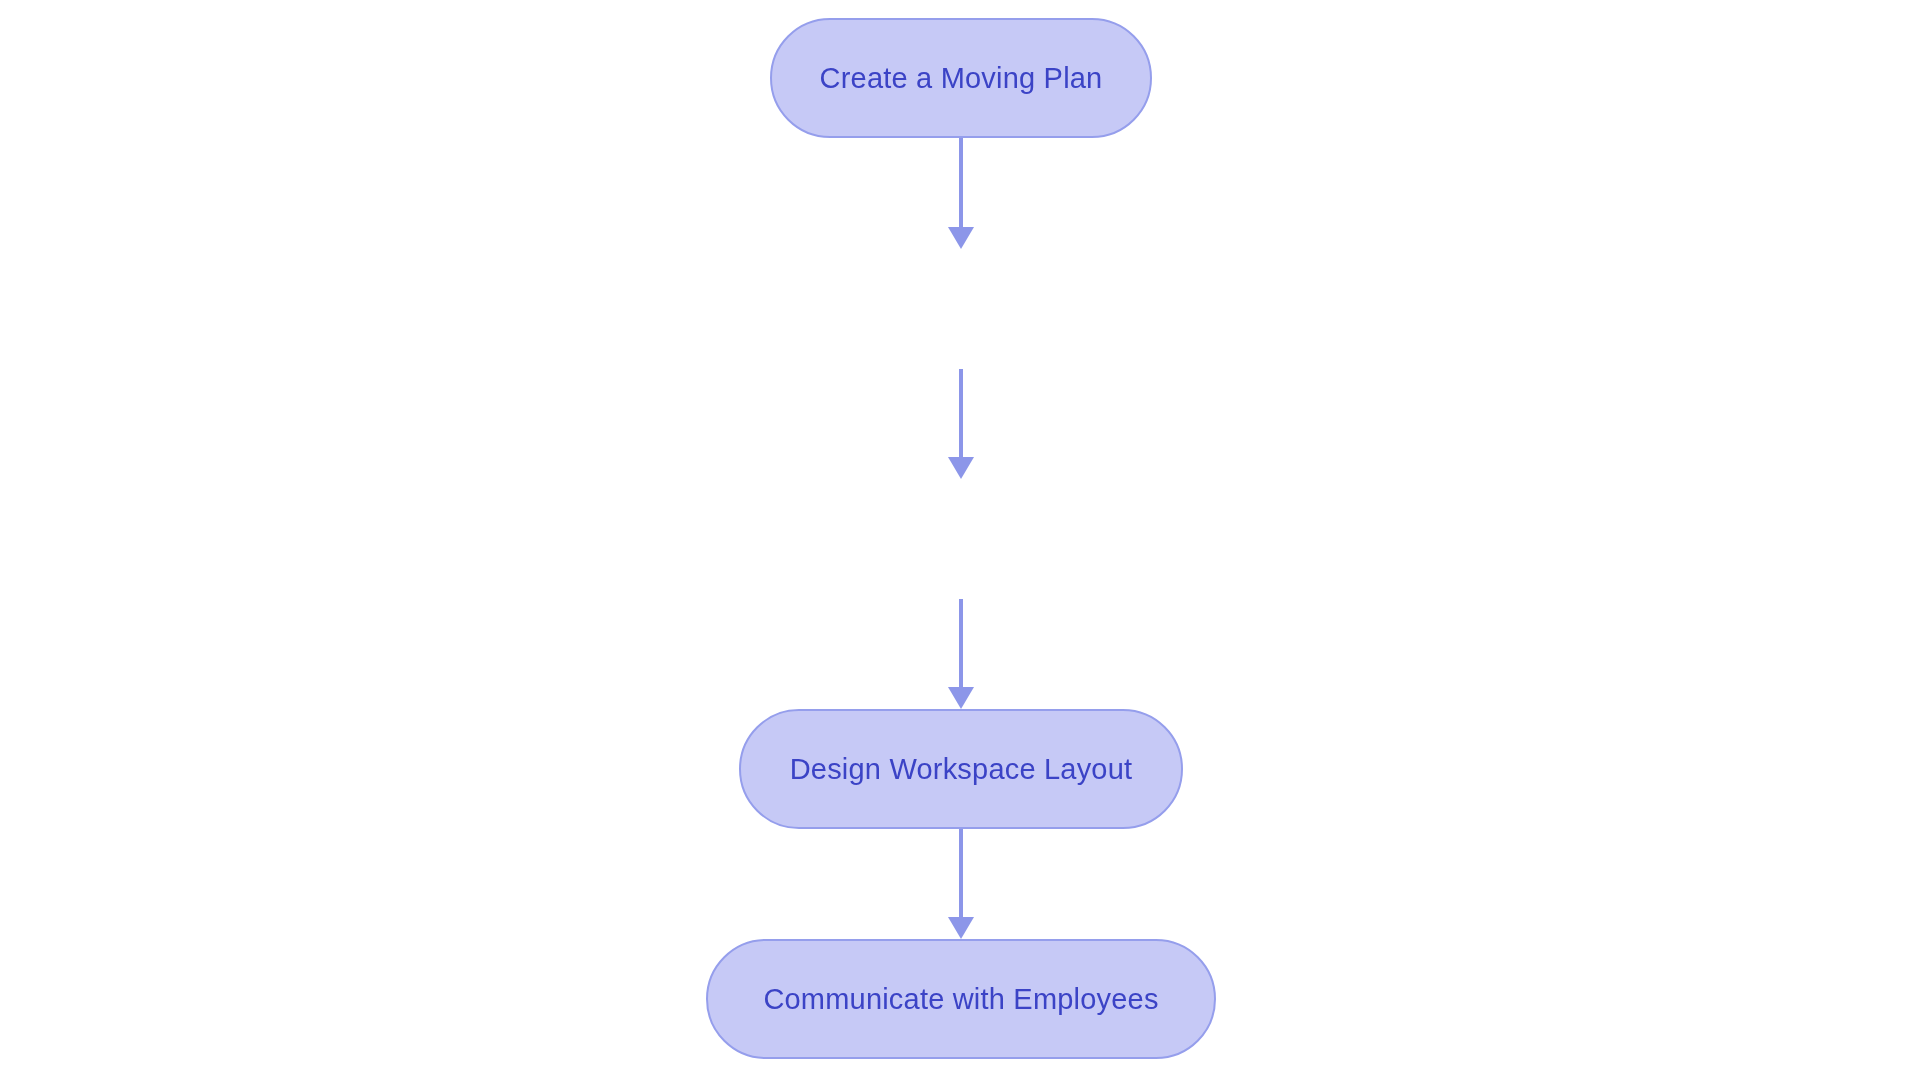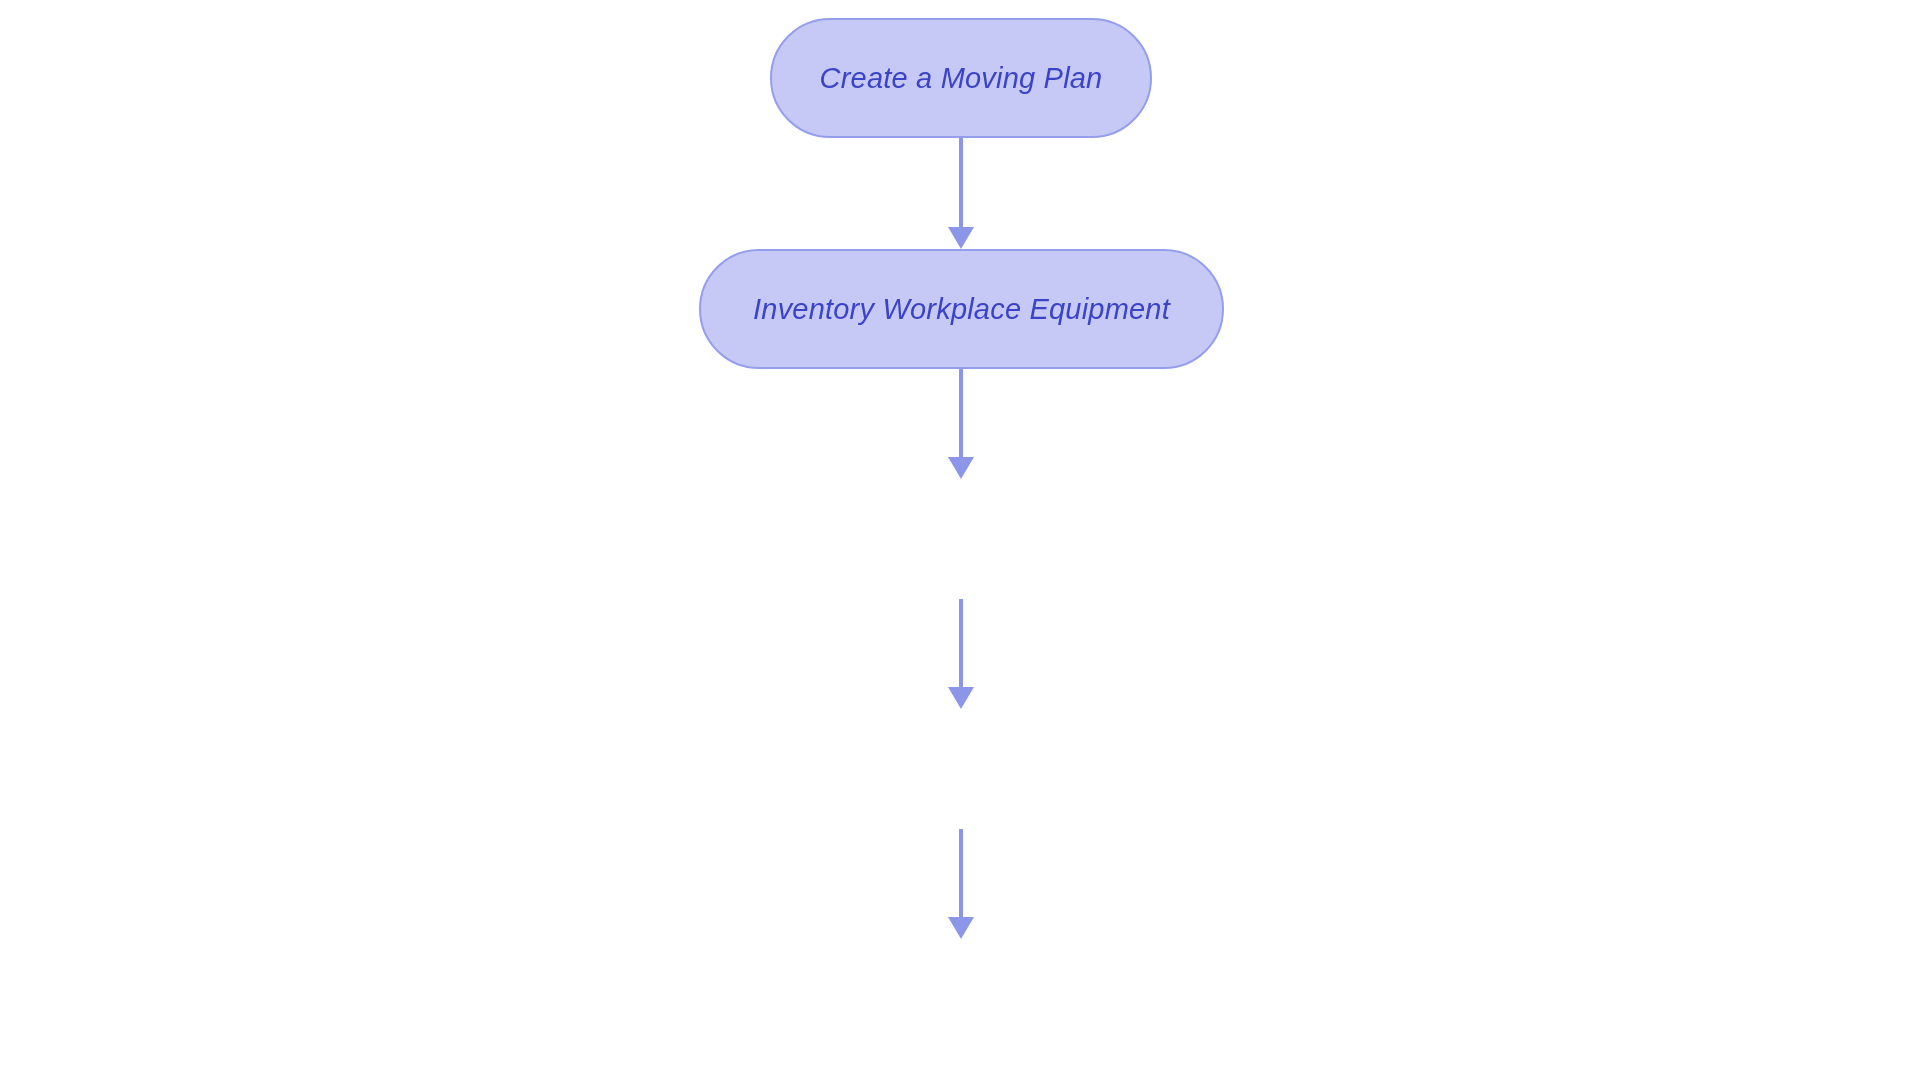--- a/index.html
+++ b/index.html
@@ -10,21 +10,20 @@
     background: var(--background, #ffffff);
     overflow: hidden;
     font-family: "Liberation Sans", sans-serif;
   }
 
   .canvas {
     position: relative;
     width: 1536px;
     height: 1083px;
     background: var(--background, #ffffff);
-    font-style: italic;
   }
 
   .flow-node {
     position: absolute;
     box-sizing: border-box;
     height: 120px;
     border-radius: 60px;
     background: var(--node-fill, #c6c9f6);
     border: 2px solid var(--node-border, #959eec);
     color: var(--node-text, #3b43c6);
@@ -84,35 +83,38 @@
 
   <div class="flow-node node-1">
     <span class="node-label">Create a Moving Plan</span>
   </div>
 
   <div class="flow-arrow arrow-1">
     <div class="arrow-line"></div>
     <div class="arrow-head"></div>
   </div>
 
-  <div class="flow-node node-2">
-    <span class="node-label">Inventory Workplace Equipment</span>
-  </div>
 
   <div class="flow-arrow arrow-2">
     <div class="arrow-line"></div>
     <div class="arrow-head"></div>
   </div>
 
 
   <div class="flow-arrow arrow-3">
     <div class="arrow-line"></div>
     <div class="arrow-head"></div>
   </div>
 
+  <div class="flow-node node-4">
+    <span class="node-label">Design Workspace Layout</span>
+  </div>
 
   <div class="flow-arrow arrow-4">
     <div class="arrow-line"></div>
     <div class="arrow-head"></div>
   </div>
 
+  <div class="flow-node node-5">
+    <span class="node-label">Communicate with Employees</span>
+  </div>
 
 </div>
 
 </body></html>

